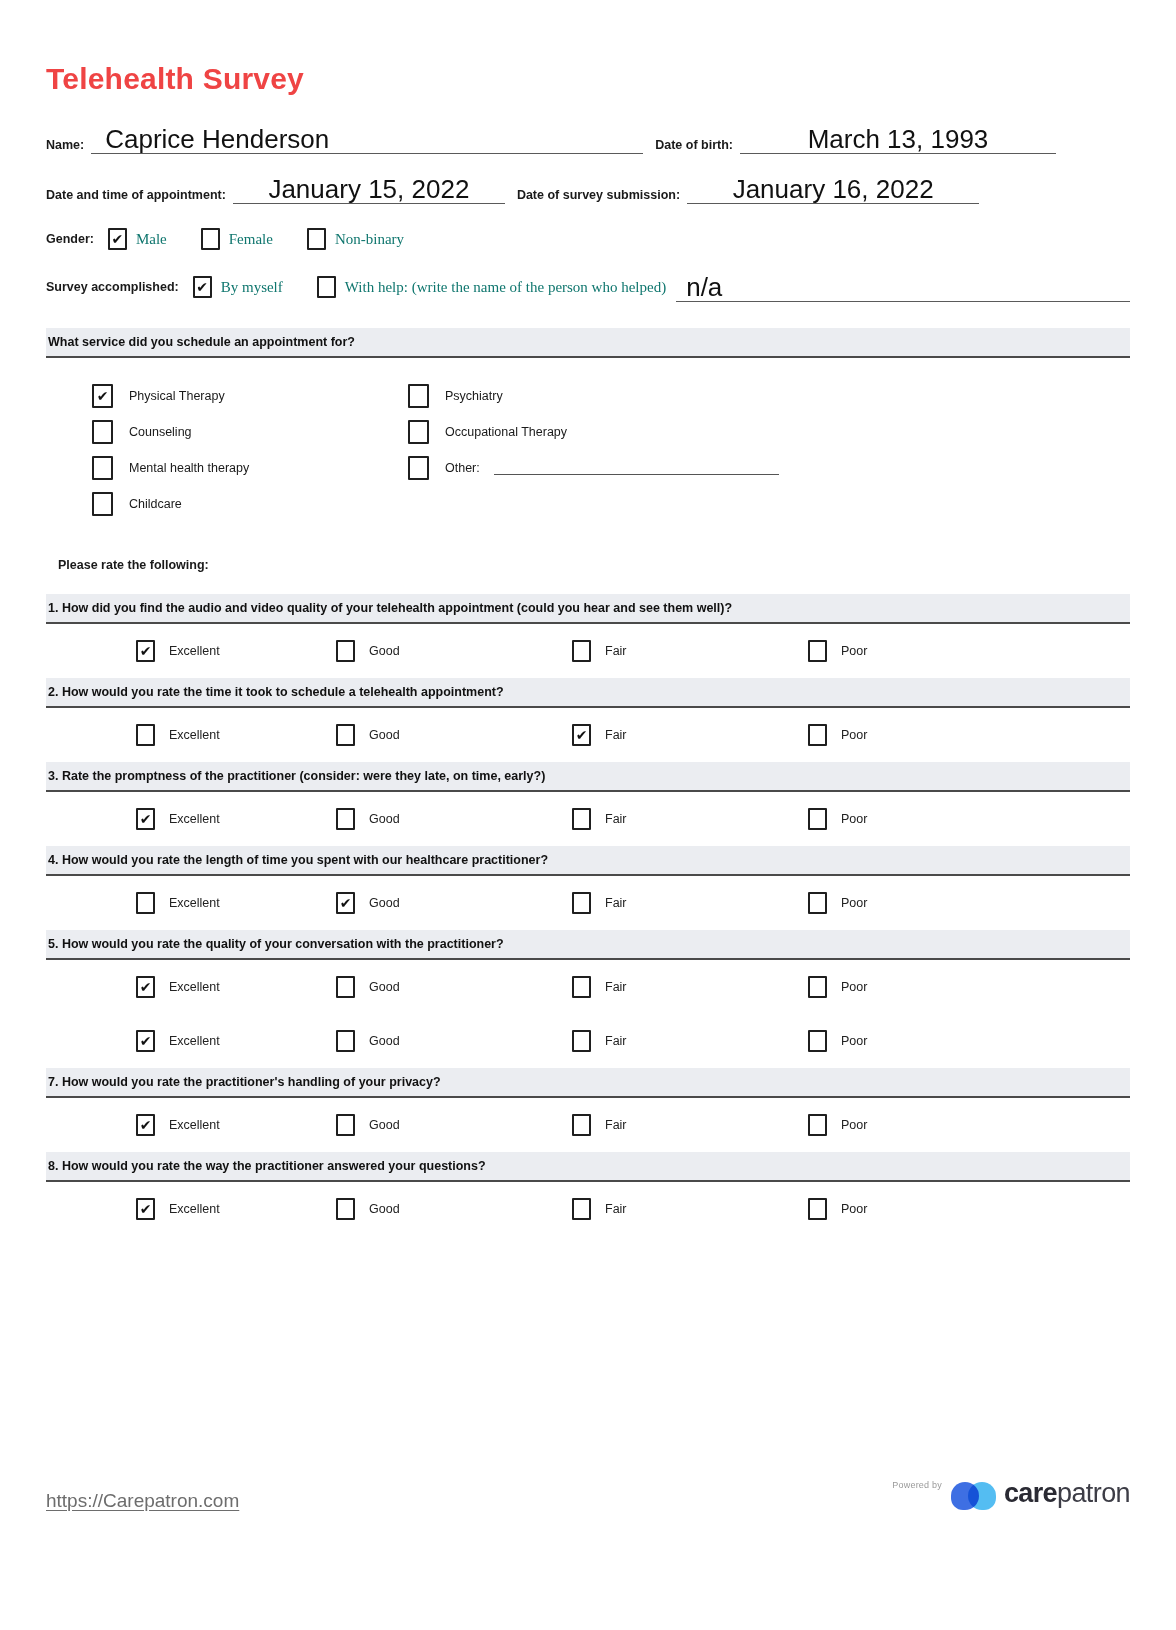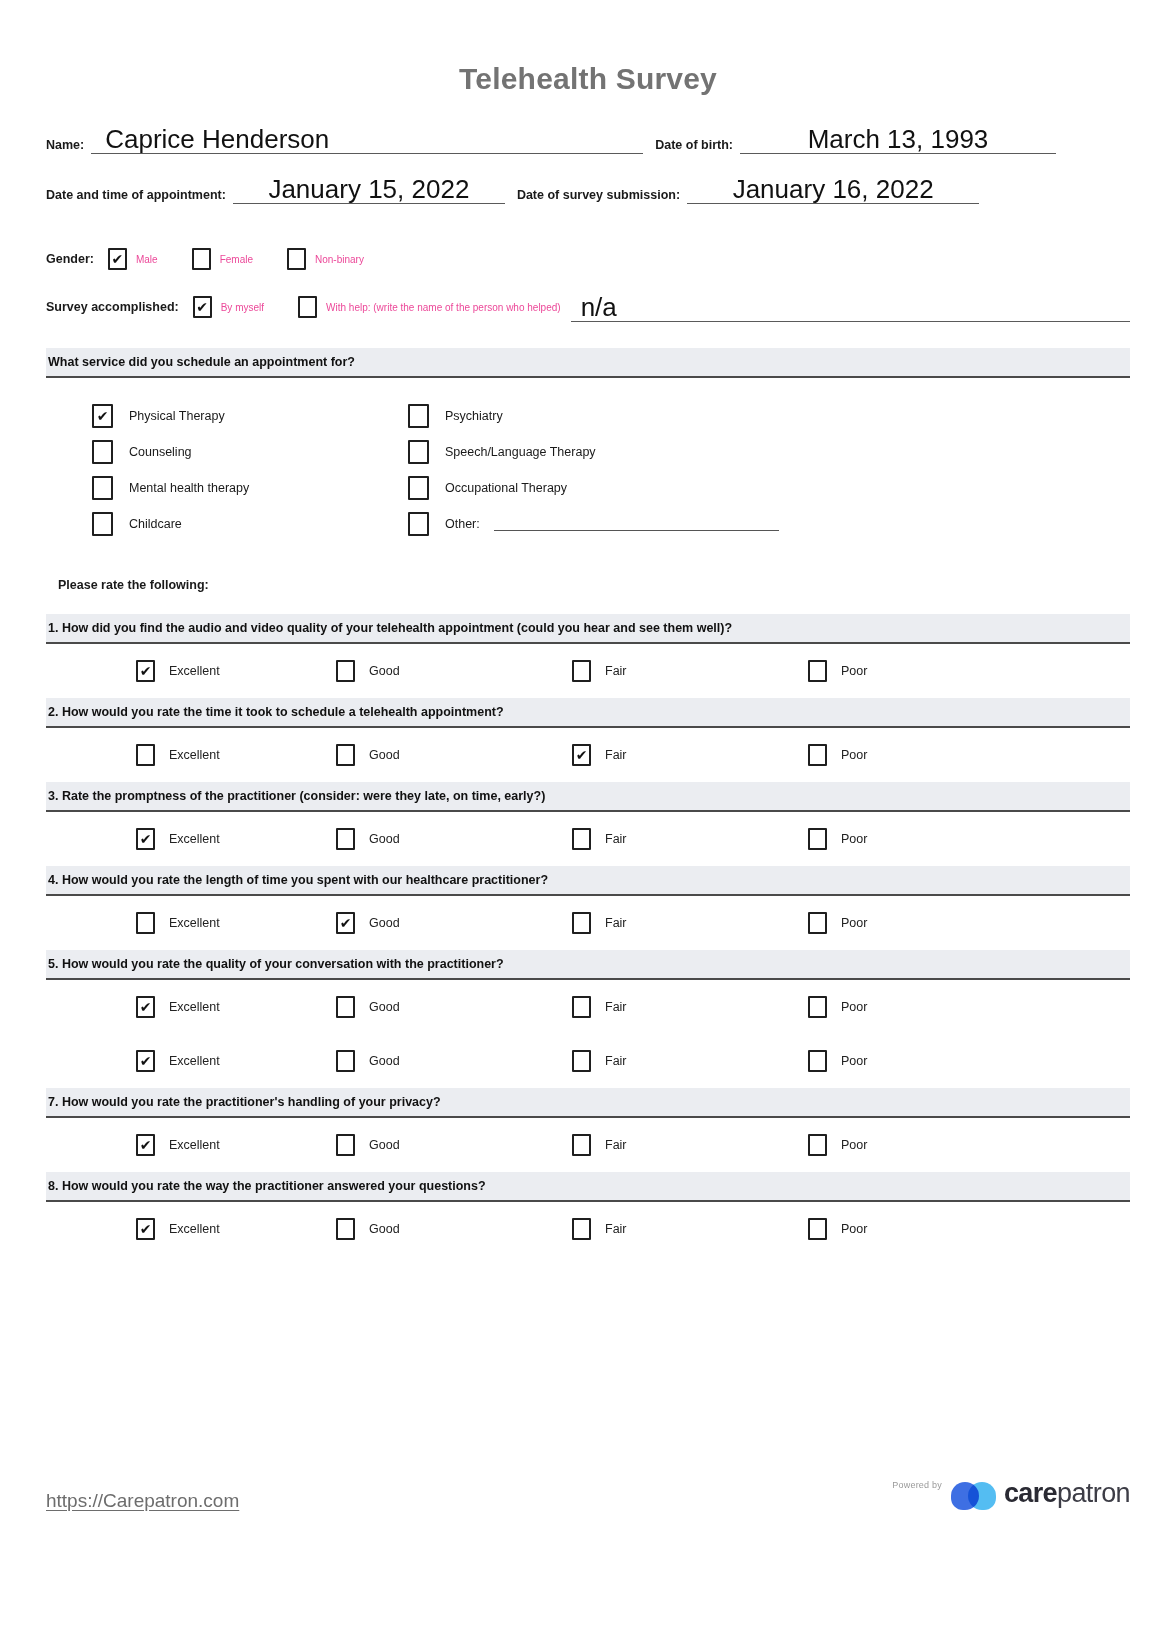--- a/index.html
+++ b/index.html
@@ -19,24 +19,23 @@
 
   .page {
     position: relative;
     width: 1176px;
     height: 1630px;
     padding: 0 46px;
   }
 
   
   .doc-title {
-    text-align: center;
     font-size: 30px;
     font-weight: bold;
-    color: #737373;
+    color: #ef4444;
     letter-spacing: 0.2px;
     padding-top: 62px;
     padding-bottom: 10px;
   }
 
   
   .id-block {
     margin-top: 18px;
   }
   .id-row {
@@ -92,22 +91,23 @@
     white-space: nowrap;
   }
   .opt {
     display: flex;
     align-items: center;
     margin-right: 34px;
     white-space: nowrap;
   }
   .opt .optlabel {
     margin-left: 9px;
-    font-size: 10px;
-    color: #ec4899;
+    font-size: 15px;
+    color: #0f766e;
+    font-family: Liberation Serif, serif;
   }
 
   
   .cb {
     width: 21px;
     height: 24px;
     border: 2px solid #1f1f1f;
     border-radius: 1px;
     background: #fff;
     display: inline-flex;
@@ -283,21 +283,21 @@
         <span class="val">January 15, 2022</span>
       </div>
       <div class="gap-mid"></div>
       <div class="id-label">Date of survey submission:</div>
       <div class="id-fill w-subm center">
         <span class="val">January 16, 2022</span>
       </div>
     </div>
   </div>
 
-  <div class="choice-row" style="margin-top:44px;">
+  <div class="choice-row" style="margin-top:24px;">
     <div class="rowlabel">Gender:</div>
 
     <div class="opt">
       <span class="cb sm checked">
           <span class="tick">✔</span>
         </span>
       <span class="optlabel">Male</span>
     </div>
 
     <div class="opt">
@@ -366,26 +366,20 @@
         <span class="txt">Childcare</span>
       </div>
     </div>
 
     <div class="service-col wide">
       <div class="service-item">
         <span class="cb">
             <span class="tick">✔</span>
           </span>
         <span class="txt">Psychiatry</span>
-      </div>
-      <div class="service-item">
-        <span class="cb">
-            <span class="tick">✔</span>
-          </span>
-        <span class="txt">Speech/Language Therapy</span>
       </div>
       <div class="service-item">
         <span class="cb">
             <span class="tick">✔</span>
           </span>
         <span class="txt">Occupational Therapy</span>
       </div>
       <div class="service-item">
         <span class="cb">
             <span class="tick">✔</span>

